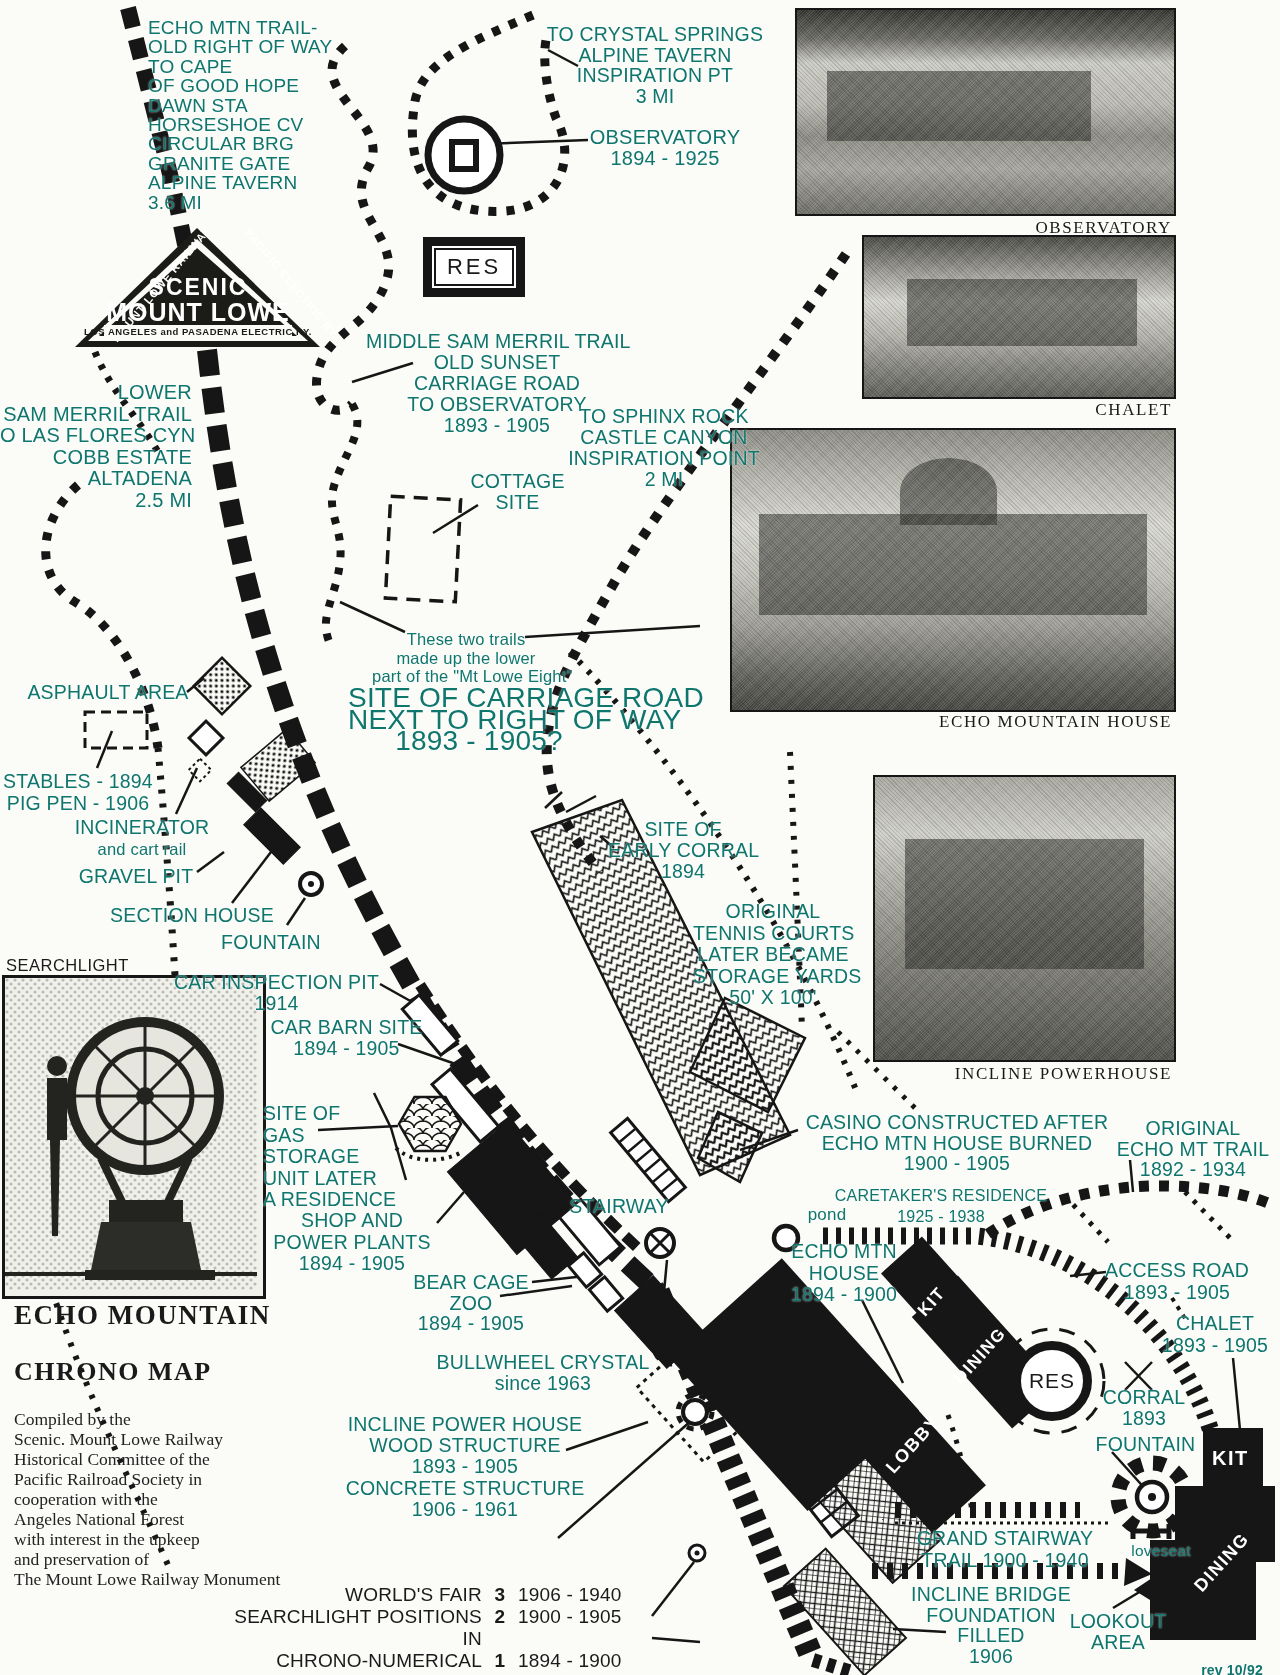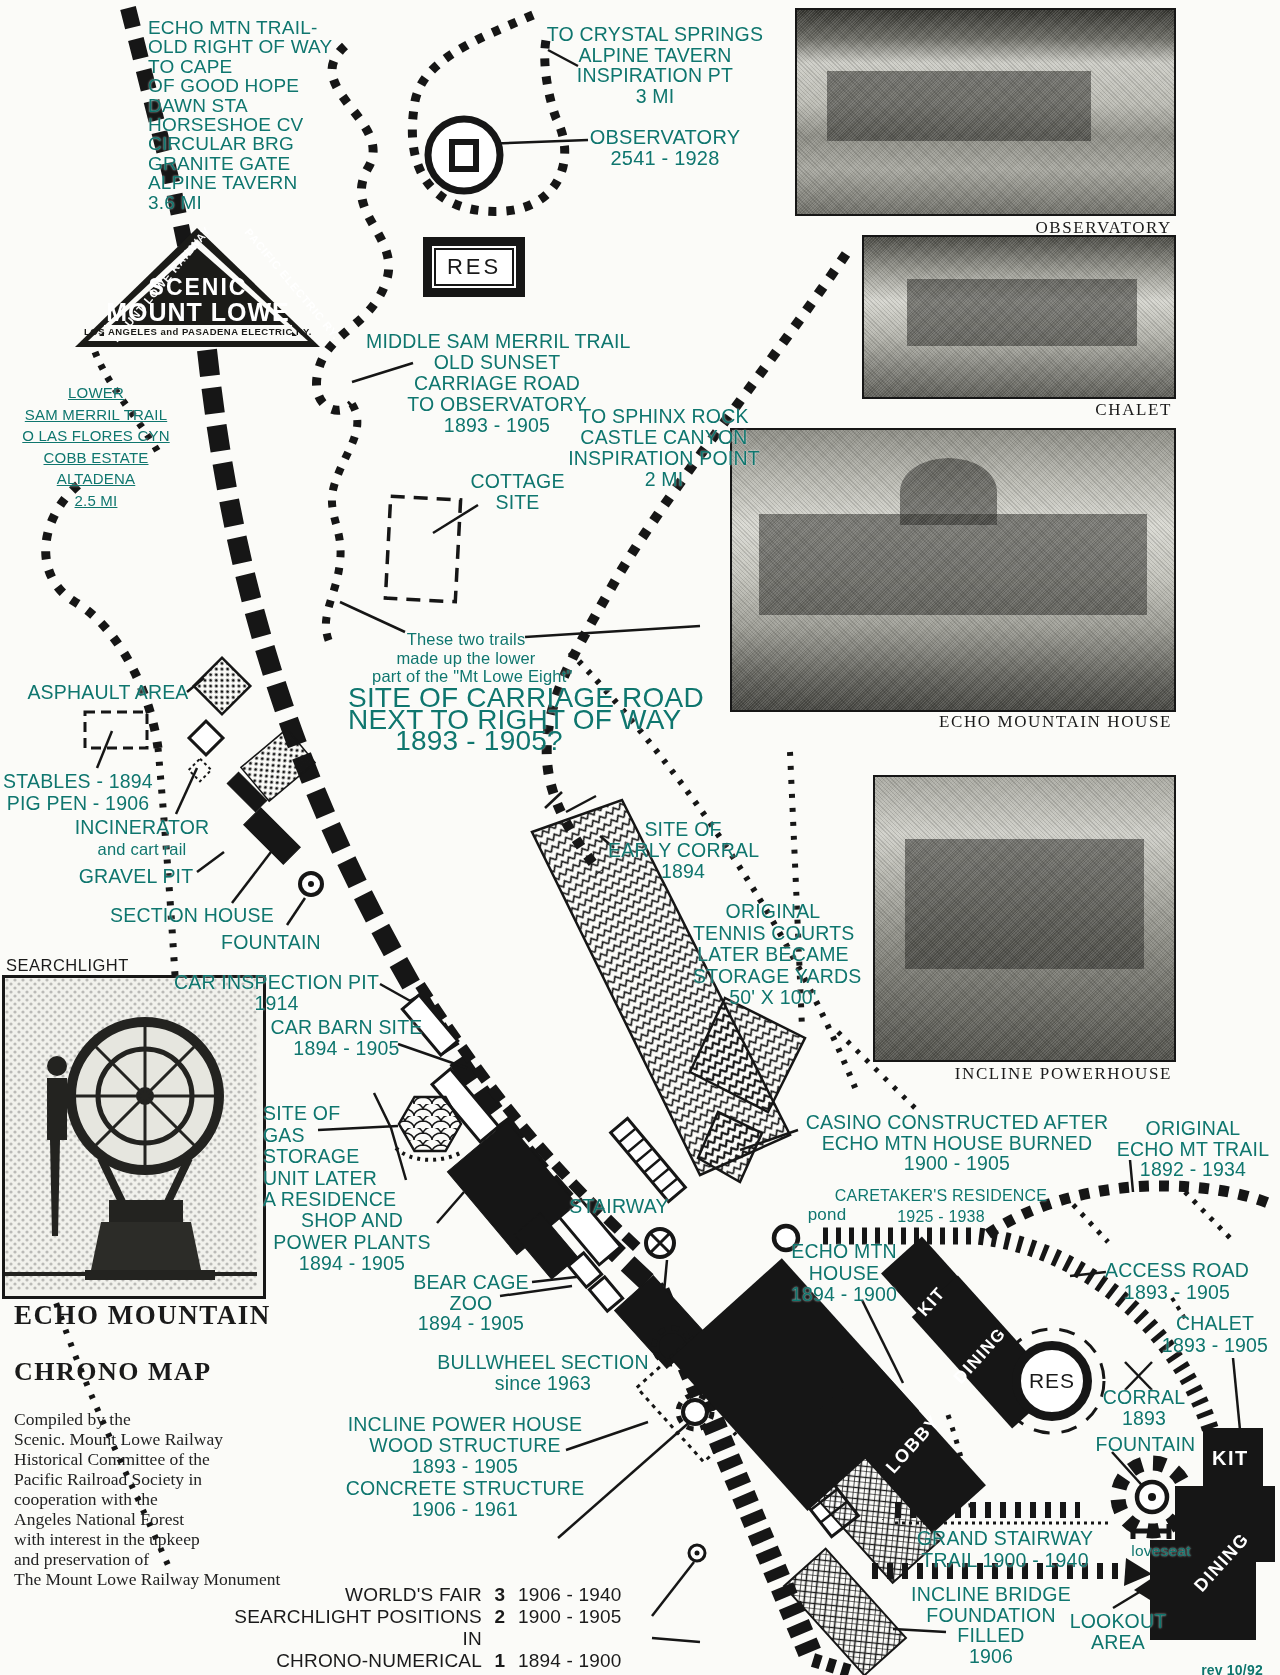--- a/index.html
+++ b/index.html
@@ -334,36 +334,36 @@
         <div>3.6 MI</div>
       </div>
       <div class="map-label" style="left: 545px; top: 24px; width: 220px; text-align: center; font-size: 19.5px; line-height: 20.5px;">
         <div>TO CRYSTAL SPRINGS</div>
         <div>ALPINE TAVERN</div>
         <div>INSPIRATION PT</div>
         <div>3 MI</div>
       </div>
       <div class="map-label" style="left: 575px; top: 127px; width: 180px; text-align: center; font-size: 20px; line-height: 21px;">
         <div>OBSERVATORY</div>
-        <div>2541 - 1928</div>
+        <div>1894 - 1925</div>
       </div>
       <div class="map-label" style="left: 366px; top: 331px; width: 262px; text-align: center; font-size: 19.5px; line-height: 21px;">
         <div>MIDDLE SAM MERRIL TRAIL</div>
         <div>OLD SUNSET</div>
         <div>CARRIAGE ROAD</div>
         <div>TO OBSERVATORY</div>
         <div>1893 - 1905</div>
       </div>
       <div class="map-label" style="left: 555px; top: 406px; width: 218px; text-align: center; font-size: 19.5px; line-height: 21px;">
         <div>TO SPHINX ROCK</div>
         <div>CASTLE CANYON</div>
         <div>INSPIRATION POINT</div>
         <div>2 MI</div>
       </div>
-      <div class="map-label" style="left: 0px; top: 382px; width: 192px; text-align: center; font-size: 15px; line-height: 21.5px; text-decoration: underline;">
+      <div class="map-label" style="left: 0px; top: 382px; width: 192px; text-align: right; font-size: 20px; line-height: 21.5px;">
         <div>LOWER</div>
         <div>SAM MERRIL TRAIL</div>
         <div>O LAS FLORES CYN</div>
         <div>COBB ESTATE</div>
         <div>ALTADENA</div>
         <div>2.5 MI</div>
       </div>
       <div class="map-label" style="left: 455px; top: 471px; width: 125px; text-align: center; font-size: 19.5px; line-height: 21px;">
         <div>COTTAGE</div>
         <div>SITE</div>
@@ -474,21 +474,21 @@
         <div>CORRAL</div>
         <div>1893</div>
       </div>
       <div class="map-label" style="left: 1083px; top: 1434px; width: 125px; text-align: center; font-size: 19.5px; line-height: 21px;">
         <div>FOUNTAIN</div>
       </div>
       <div class="map-label" style="left: 1120px; top: 1540px; width: 82px; text-align: center; font-size: 15.5px; line-height: 21px;">
         <div>loveseat</div>
       </div>
       <div class="map-label" style="left: 400px; top: 1352px; width: 286px; text-align: center; font-size: 19.5px; line-height: 21px;">
-        <div>BULLWHEEL SECTION</div>
+        <div>BULLWHEEL CRYSTAL</div>
         <div>since 1963</div>
       </div>
       <div class="map-label" style="left: 334px; top: 1414px; width: 262px; text-align: center; font-size: 19.5px; line-height: 21.2px;">
         <div>INCLINE POWER HOUSE</div>
         <div>WOOD STRUCTURE</div>
         <div>1893 - 1905</div>
         <div>CONCRETE STRUCTURE</div>
         <div>1906 - 1961</div>
       </div>
       <div class="map-label" style="left: 895px; top: 1528px; width: 220px; text-align: center; font-size: 19.5px; line-height: 21.5px;">

